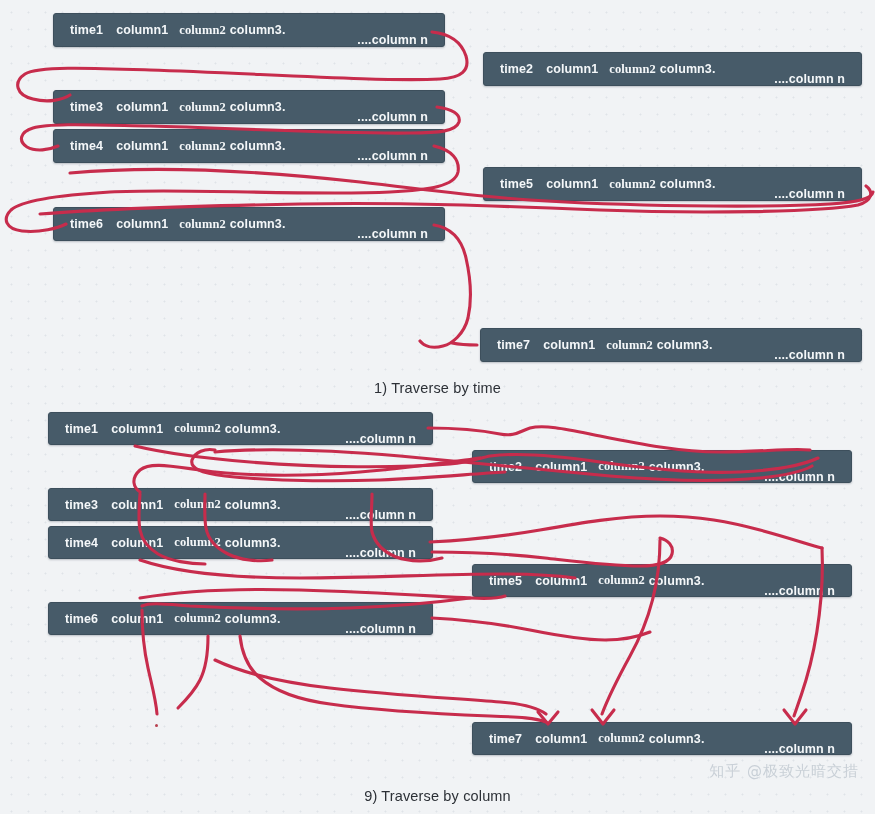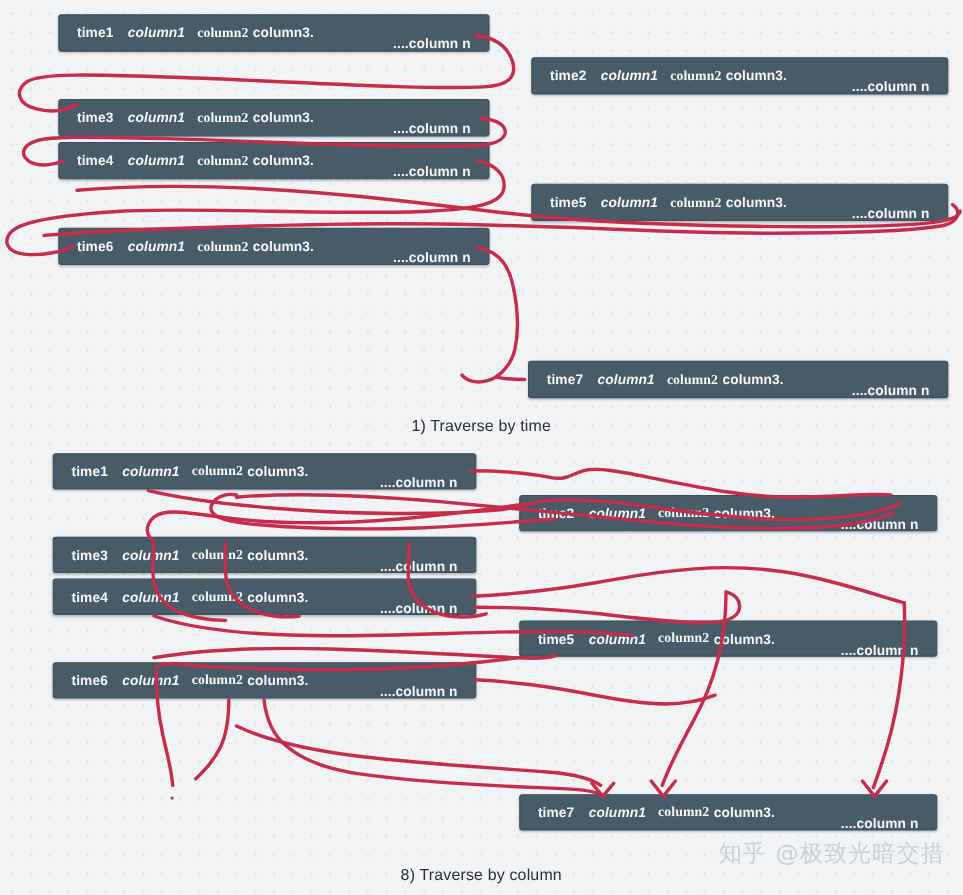--- a/index.html
+++ b/index.html
@@ -37,21 +37,21 @@
     padding:0 16px;
     box-sizing:border-box;
   }
   .cell{
     font-size:12.5px;
     font-weight:700;
     letter-spacing:0.1px;
     color:#f4f7f9;
   }
   .cell-time{margin-right:13px;}
-  .cell-c1{margin-right:11px;font-style:italic;}
+  .cell-c1{margin-right:11px;}
   .cell-c2{margin-right:4px;font-family:Liberation Serif, serif;}
   .cell-c3{}
   .cell-cn{margin-left:auto;margin-top:20px;}
   svg.lines{
     position:absolute;left:0;top:0;
     width:875px;height:814px;
     pointer-events:none;
   }
   .stroke{
     fill:none;
@@ -67,21 +67,21 @@
     font-size:14.5px;
     color:#2c3036;
     font-family:"Liberation Sans", sans-serif;
     letter-spacing:0.15px;
   }
   #cap1{top:380px;left:0;}
   #cap2{top:788px;left:0;}
   #watermark{
     position:absolute;
     right:16px;top:762px;
-    font-size:21px;
+    font-size:15px;
     color:#c9d0d7;
     font-family:"DejaVu Sans", sans-serif;
     letter-spacing:1px;
     white-space:nowrap;
   }
   .speck{
     position:absolute;
     width:3px;height:3px;
     border-radius:50%;
     background:#b8404f;
@@ -319,16 +319,16 @@
 
     <path class="stroke" d="M822,548 C824,590 818,640 806,680 C800,700 796,710 794,716"></path>
 
     <path class="stroke" d="M784,710 L795,724 L806,710"></path>
 
   </svg>
 
   <span class="speck" style="left:155px;top:724px;"></span>
 
   <div class="caption" id="cap1">1) Traverse by time</div>
-  <div class="caption" id="cap2">8) Traverse by column</div>
+  <div class="caption" id="cap2">9) Traverse by column</div>
   <div id="watermark">知乎 @极致光暗交措</div>
 
 </div>
 
 </body></html>

